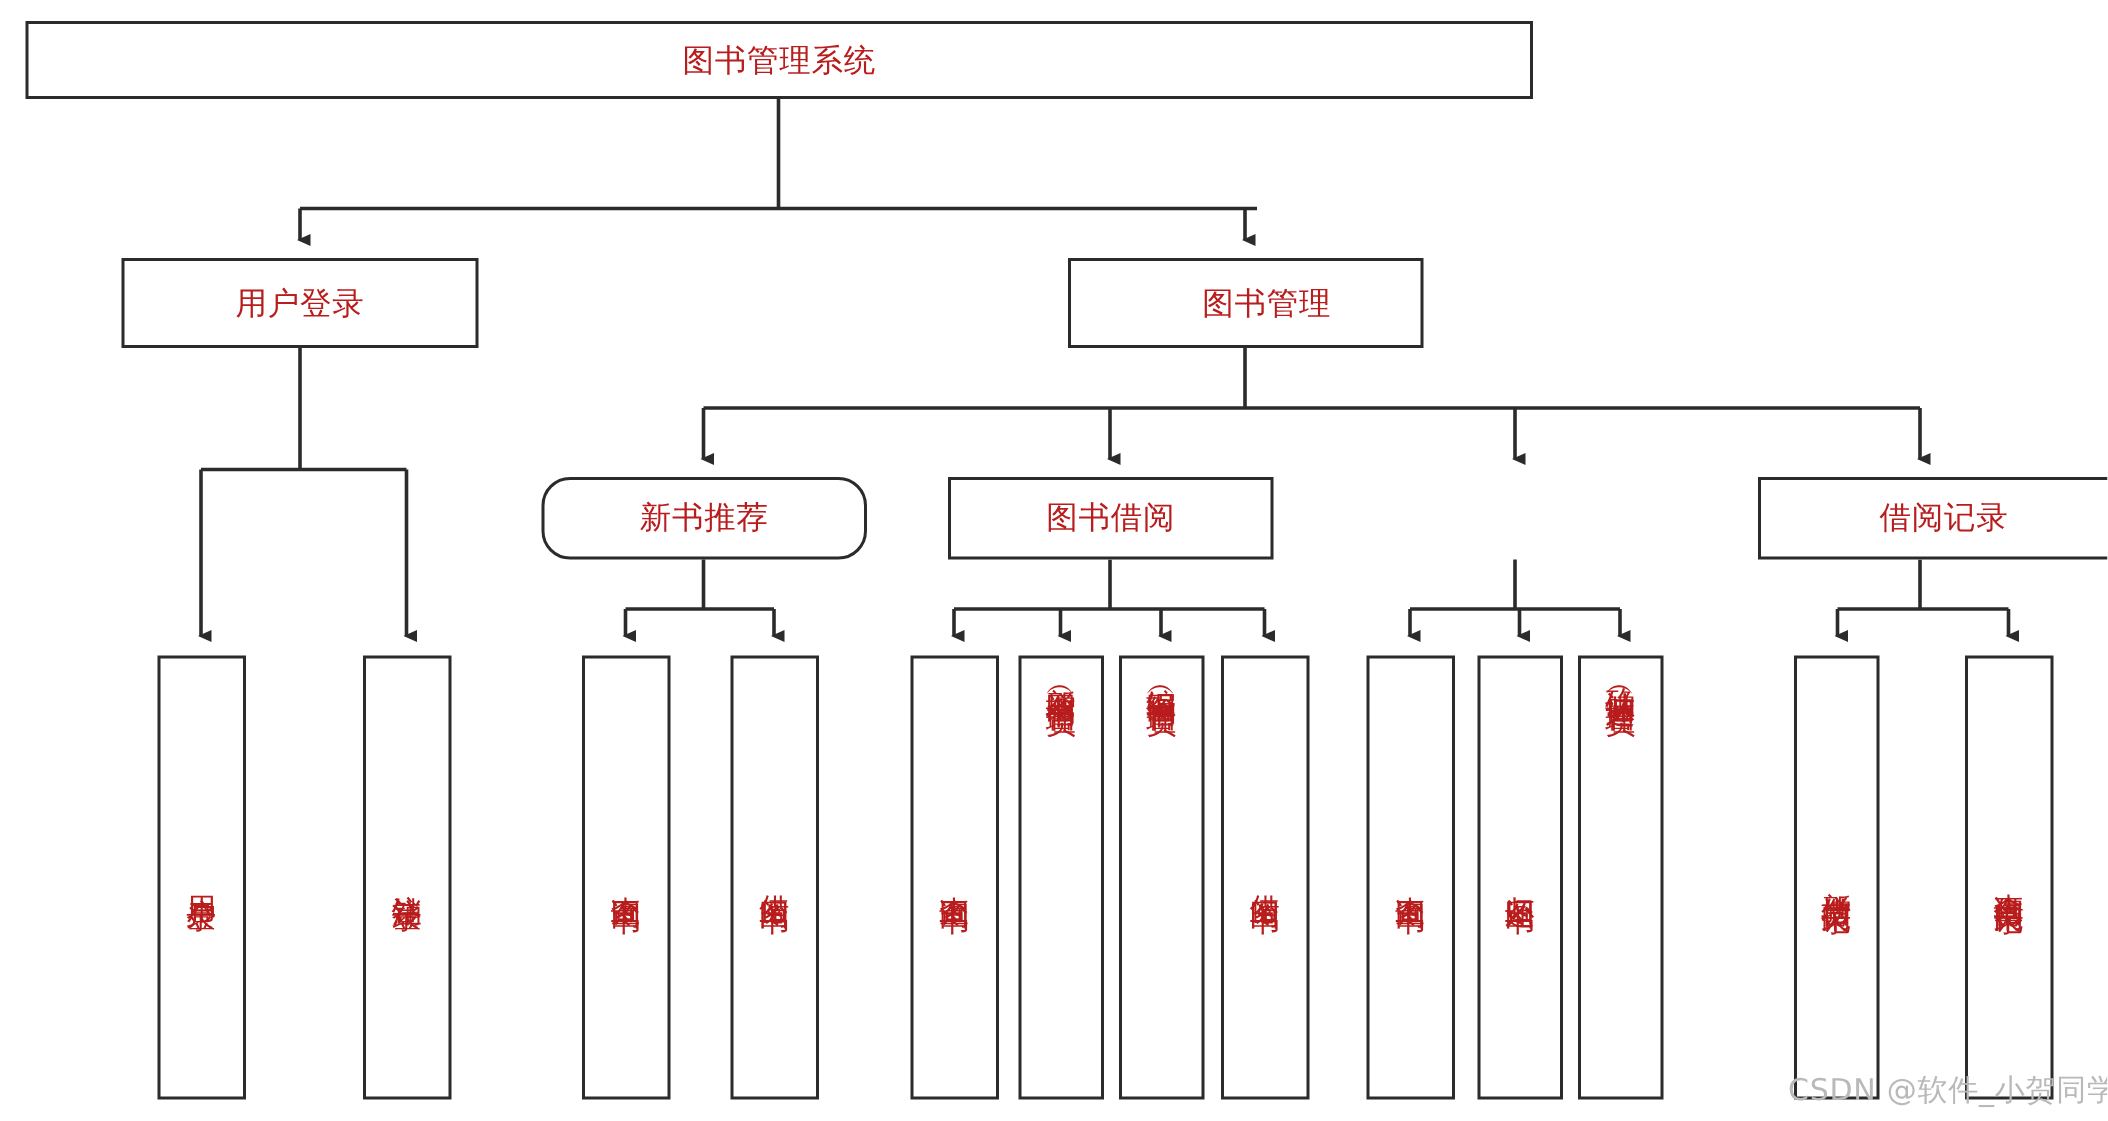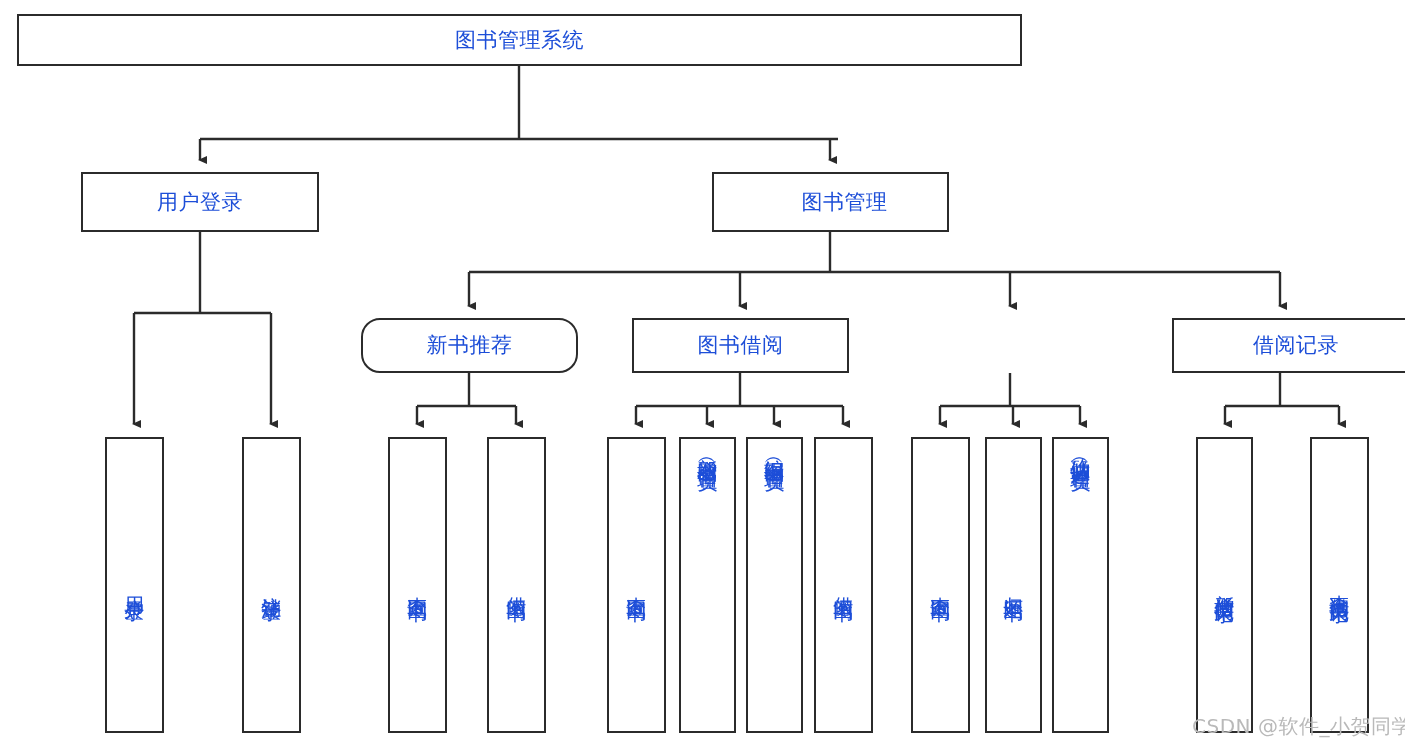--- a/index.html
+++ b/index.html
@@ -33,21 +33,21 @@
     background: #ffffff;
     border: 2px solid #2b2b2b;
     display: flex;
     align-items: center;
     justify-content: center;
     text-align: center;
   }
   .node .label {
     font-size: 21px;
     line-height: 1.15;
-    color: #1d4ed8;
+    color: #b91c1c;
     letter-spacing: 0.5px;
     white-space: nowrap;
   }
   .node.vertical {
     align-items: flex-start;
     justify-content: center;
     padding-top: 4px;
   }
   .node.vertical .label {
     writing-mode: vertical-rl;

